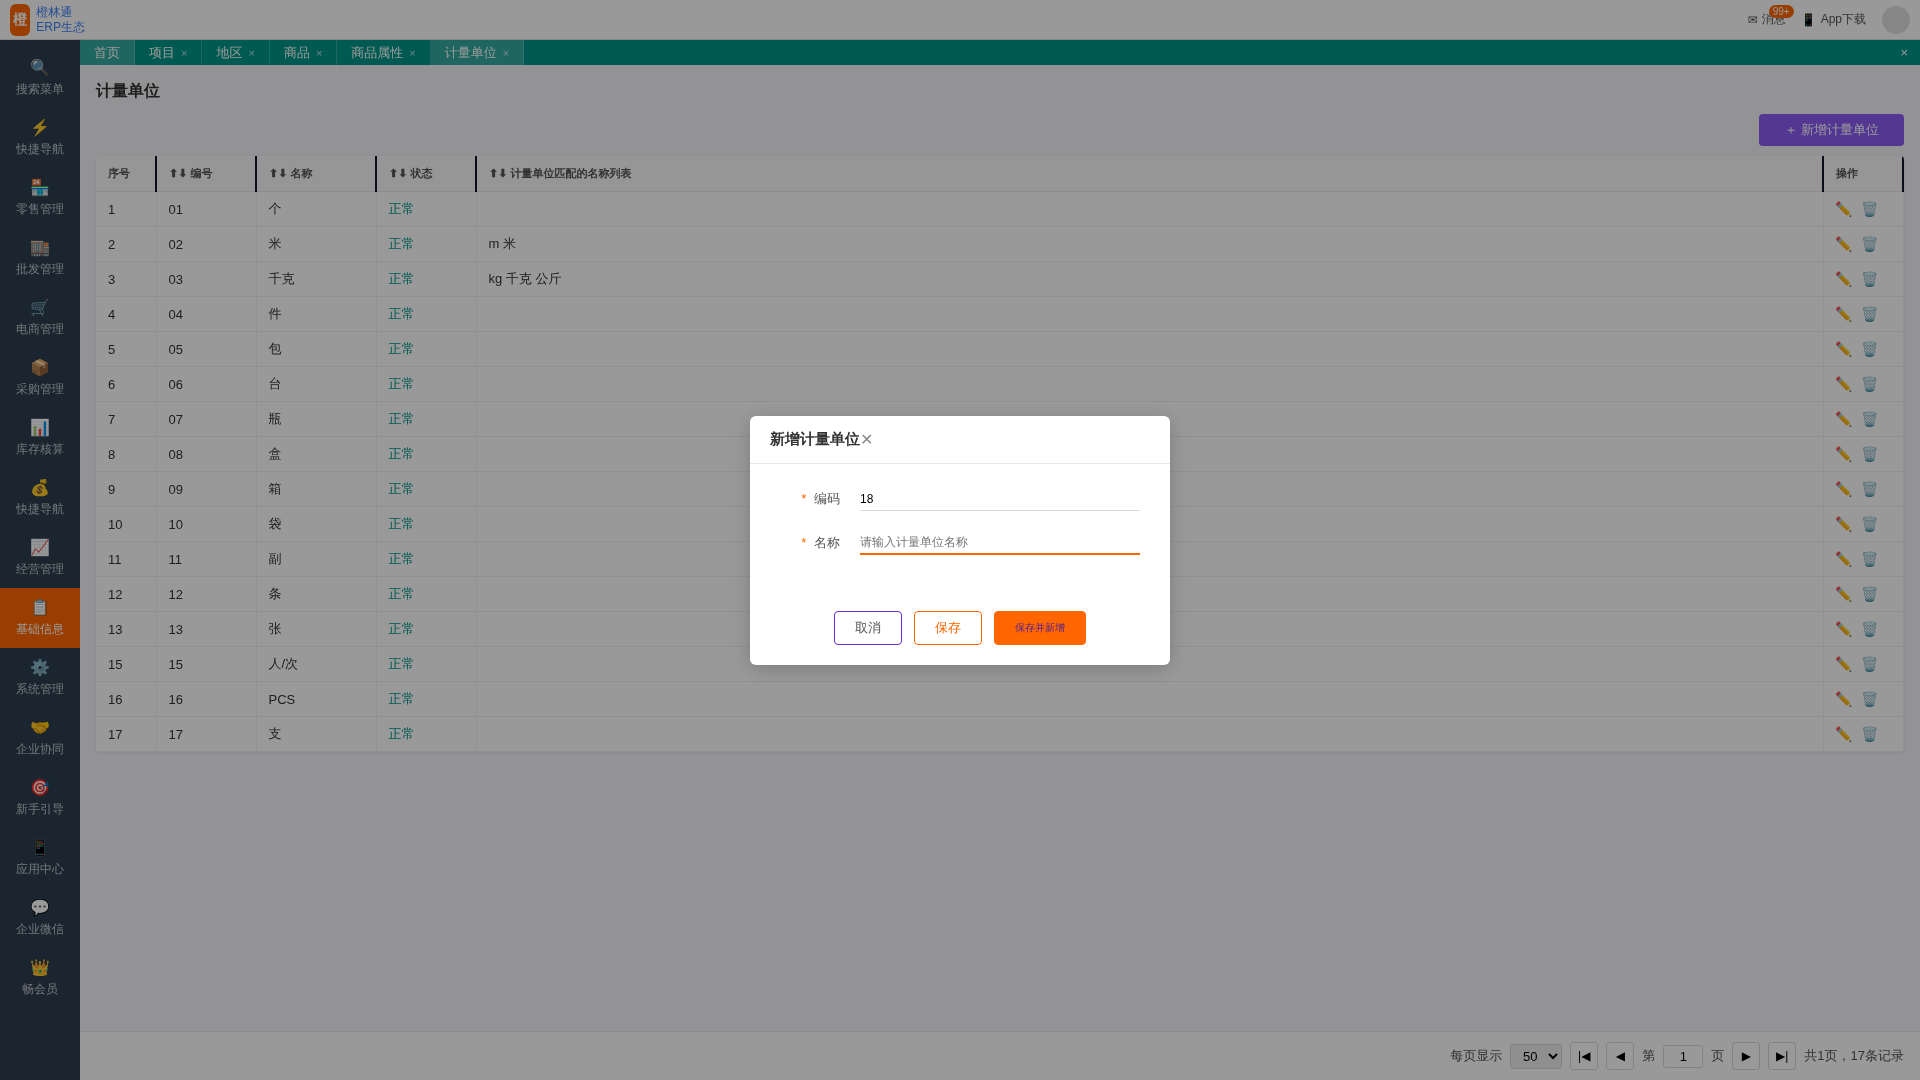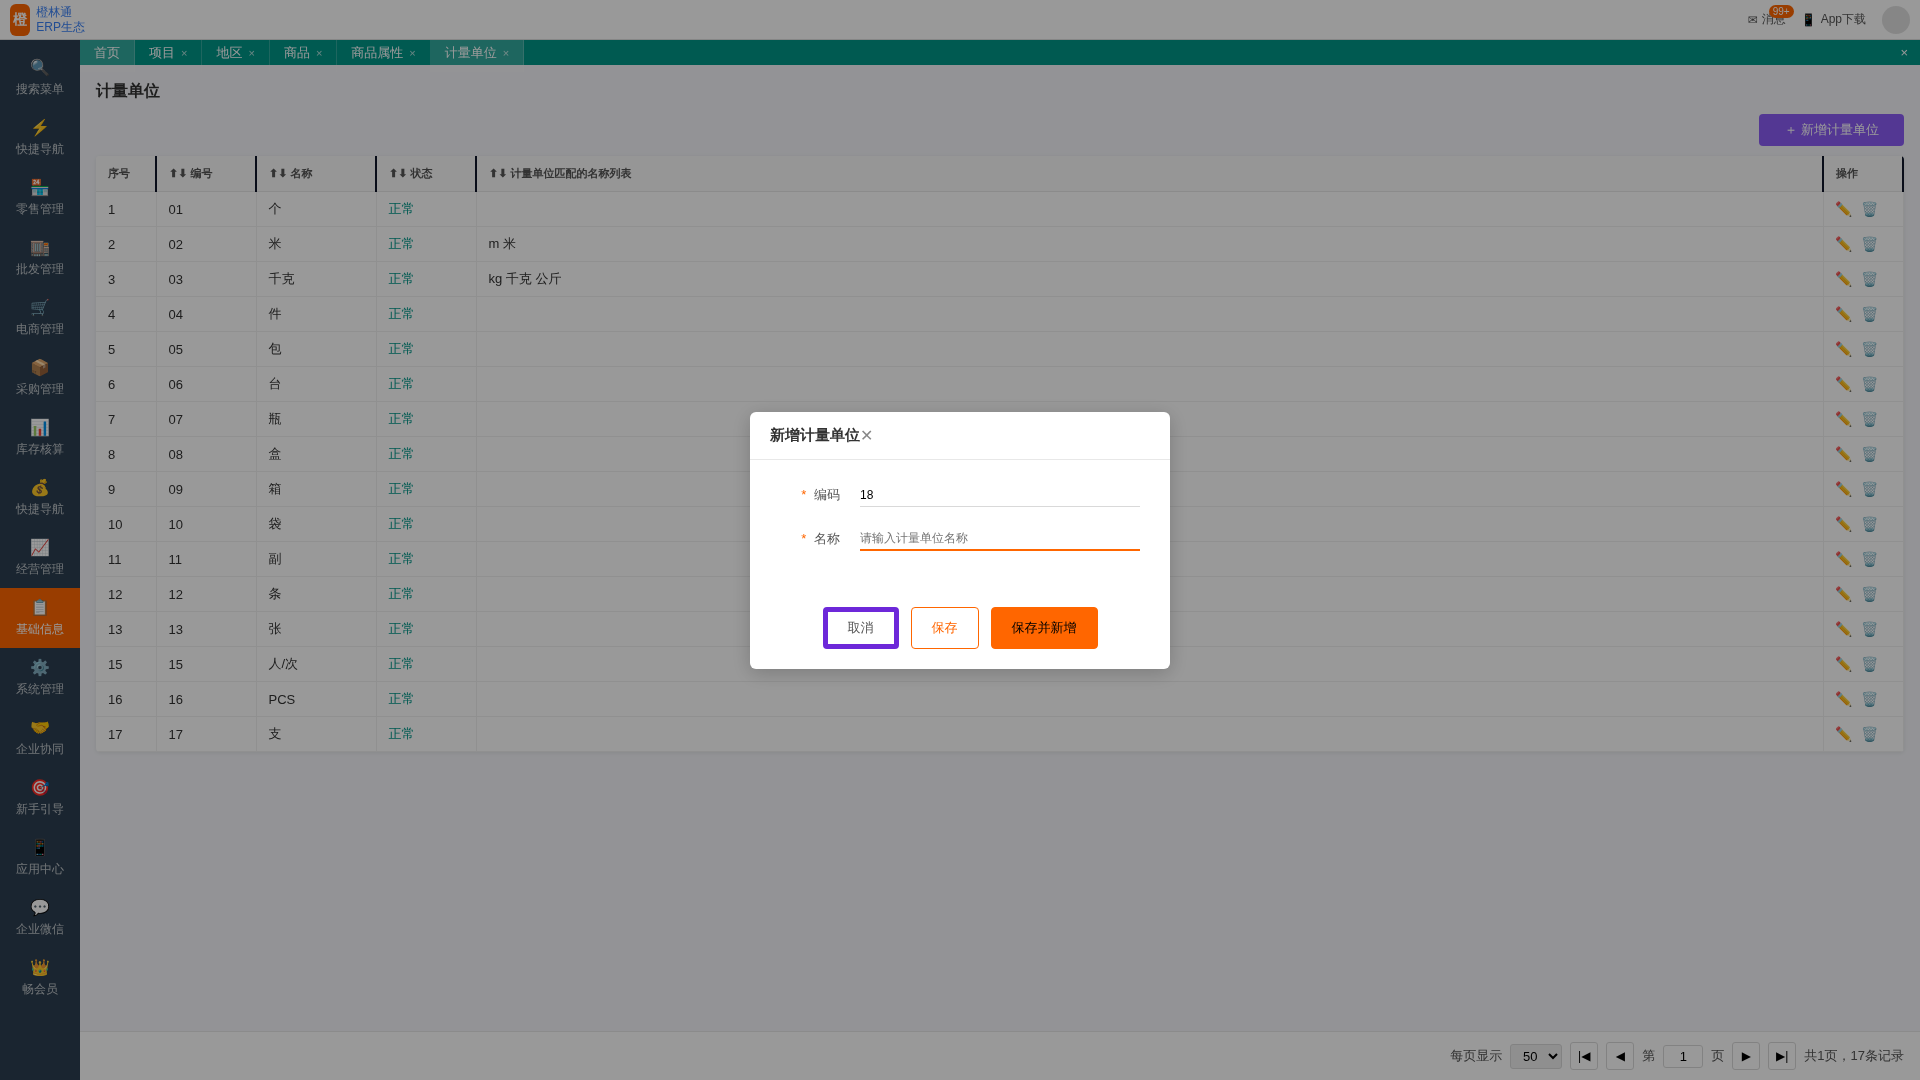--- a/index.html
+++ b/index.html
@@ -63,23 +63,23 @@
     .modal-header { display: flex; align-items: center; justify-content: flex-start; padding: 14px 20px; border-bottom: 1px solid #e8e8e8; }
     .modal-title { font-size: 15px; font-weight: bold; color: #333; }
     .modal-close { cursor: pointer; color: #888; font-size: 16px; }
     .modal-body { padding: 24px 30px; }
     .form-row { display: flex; align-items: center; margin-bottom: 20px; }
     .form-label { width: 60px; text-align: right; font-size: 13px; color: #555; margin-right: 20px; }
     .form-required { color: #f60; margin-right: 4px; }
     .form-input { flex: 1; border: none; border-bottom: 1px solid #d9d9d9; padding: 4px 0; font-size: 12px; outline: none; }
     .form-input.active-border { border-bottom: 2px solid #f60; }
     .modal-footer { display: flex; justify-content: center; gap: 12px; padding: 12px 20px 20px; }
-    .btn-cancel { border: 5px solid #6d28d9; background: #fff; color: #555; padding: 7px 20px; border-radius: 4px; cursor: pointer; font-size: 13px; }
+    .btn-cancel { border: 1px solid #6d28d9; background: #fff; color: #555; padding: 7px 20px; border-radius: 4px; cursor: pointer; font-size: 13px; }
     .btn-save { background: #fff; border: 1px solid #f60; color: #f60; padding: 7px 20px; border-radius: 4px; cursor: pointer; font-size: 13px; }
-    .btn-save-new { background: #f60; border: 1px solid #f60; color: #000000; padding: 7px 20px; border-radius: 4px; cursor: pointer; font-size: 13px; }
+    .btn-save-new { background: #f60; border: 1px solid #f60; color: #4c1d95; padding: 7px 20px; border-radius: 4px; cursor: pointer; font-size: 10px; }
 
     .col-seq { width: 60px; }
     .col-code { width: 100px; }
     .col-name { width: 120px; }
     .col-status { width: 100px; }
     .col-match { }
     .col-action { width: 80px; }
   </style>
 </head>
 <body>

